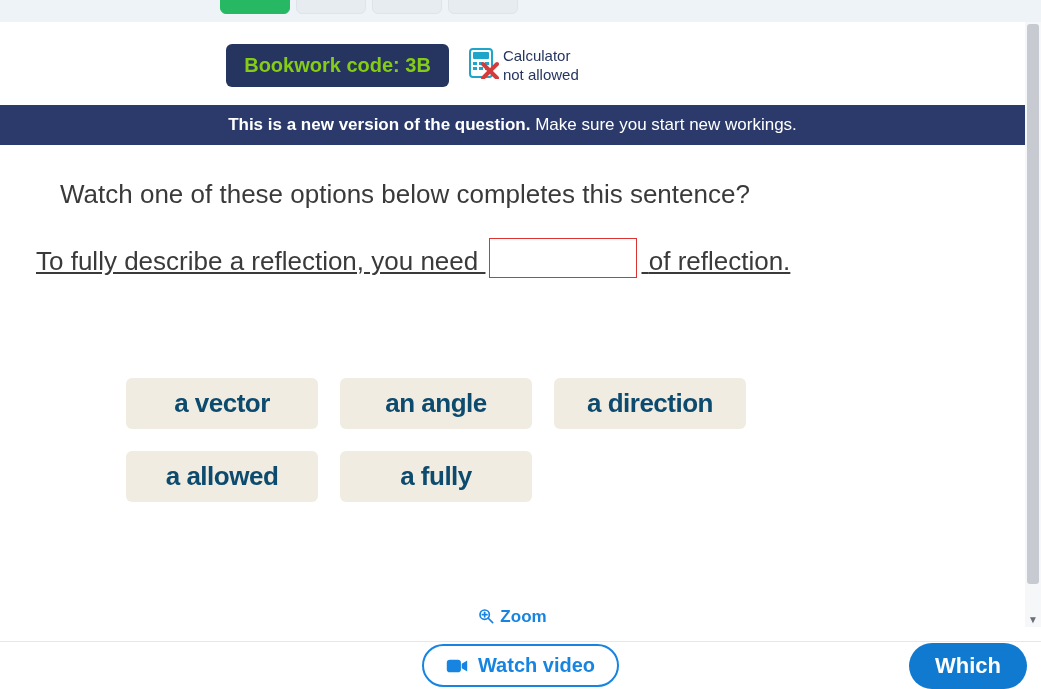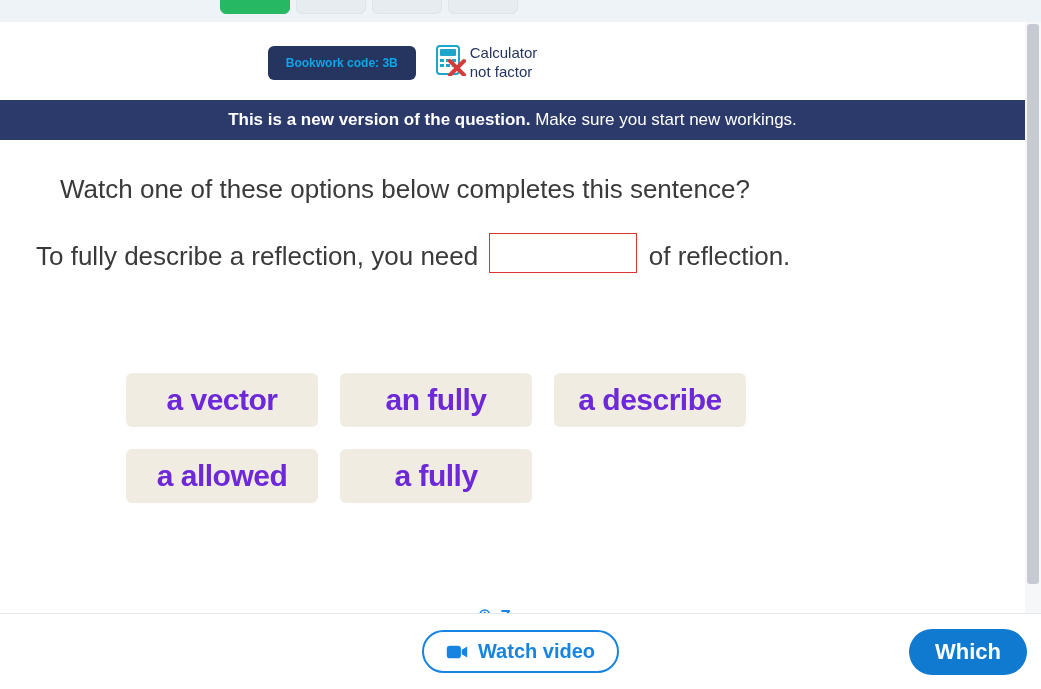--- a/index.html
+++ b/index.html
@@ -56,23 +56,23 @@
   .badge-row {
     display:flex;
     align-items:center;
     gap:18px;
     justify-content:center;
     padding:22px 0 18px;
     margin-left:-220px;
   }
   .bookwork {
     background:var(--navy);
-    color:#0ea5e9;
+    color:#84cc16;
     font-weight:600;
-    font-size:12px;
+    font-size:20px;
     padding:10px 18px;
     border-radius:6px;
   }
   .calc {
     display:flex;
     align-items:center;
     gap:4px;
     color:var(--navy);
     font-size:15px;
     line-height:1.25;
@@ -89,44 +89,44 @@
   }
   .banner b { font-weight:700; }
 
   
   .question {
     padding:24px 36px 0;
     font-size:26px;
     color:#3a3a3a;
   }
   .question .q1 { margin:10px 24px 28px; }
-  .sentence { margin:3px 0 40px; }
+  .sentence { margin:3px 0 40px;text-decoration:underline; }
   .blank {
     display:inline-block;
     width:148px; height:40px;
     border:1px solid #d33;
     vertical-align:-8px;
     margin:0 4px;
   }
 
   
   .options {
     padding:60px 90px 0;
     display:grid;
     grid-template-columns:repeat(3,192px);
     gap:22px;
     justify-content:start;
   }
   .option {
     background:var(--cream);
     border-radius:6px;
     text-align:center;
-    font-size:30px;
-    font-weight:700;
-    color:#6d28d9;
+    font-size:26px;
+    font-weight:700;
+    color:#0c4a6e;
     padding:10px 6px;
     font-family:"Arial Narrow","Segoe UI",sans-serif;
     letter-spacing:-0.5px;
     cursor:pointer;
     user-select:none;
   }
 
   
   .zoom {
     position:absolute;
@@ -136,21 +136,21 @@
     font-weight:700;
     color:var(--blue);
     font-size:17px;
   }
   .zoom svg { width:16px; height:16px; vertical-align:-2px; margin-right:6px; }
 
   
   .footer {
     position:absolute;
     left:0; right:0; bottom:0;
-    height:76px;
+    height:48px;
     border-top:1px solid #e4e8ee;
     background:#fff;
     display:flex;
     align-items:center;
     justify-content:center;
   }
   .watch {
     display:flex;
     align-items:center;
     gap:10px;
@@ -228,41 +228,41 @@
               <rect x="18" y="20" width="4" height="3"></rect>
           </g>
           <g stroke="#d43b3b" stroke-width="4" stroke-linecap="round">
             <line x1="16" y1="17" x2="30" y2="31"></line>
             <line x1="30" y1="17" x2="16" y2="31"></line>
           </g>
         </svg>
       </span>
       <div>
         <div>Calculator</div>
-        <div>not factor</div>
+        <div>not allowed</div>
       </div>
     </div>
   </div>
 
   <div class="banner">
     <b>This is a new version of the question.</b><span> Make sure you start new workings.</span>
   </div>
 
   <div class="question">
     <div class="q1">Watch one of these options below completes this sentence?</div>
     <div class="sentence">
       <span>To fully describe a reflection, you need </span>
       <span class="blank"></span>
       <span> of reflection.</span>
     </div>
 
     <div class="options">
       <div class="option">a vector</div>
-      <div class="option">an fully</div>
-      <div class="option">a describe</div>
+      <div class="option">an angle</div>
+      <div class="option">a direction</div>
       <div class="option">a allowed</div>
       <div class="option">a fully</div>
     </div>
   </div>
 
   <div class="zoom">
     <svg viewBox="0 0 24 24">
       <circle cx="10" cy="10" r="7" fill="none" stroke="#1684e0" stroke-width="2.5"></circle>
       <line x1="15" y1="15" x2="22" y2="22" stroke="#1684e0" stroke-width="2.5" stroke-linecap="round"></line>
       <line x1="10" y1="6.5" x2="10" y2="13.5" stroke="#1684e0" stroke-width="2.5" stroke-linecap="round"></line>

